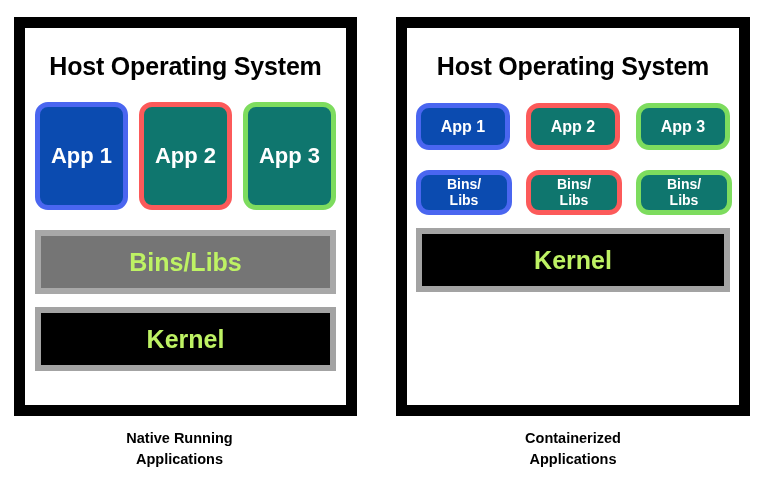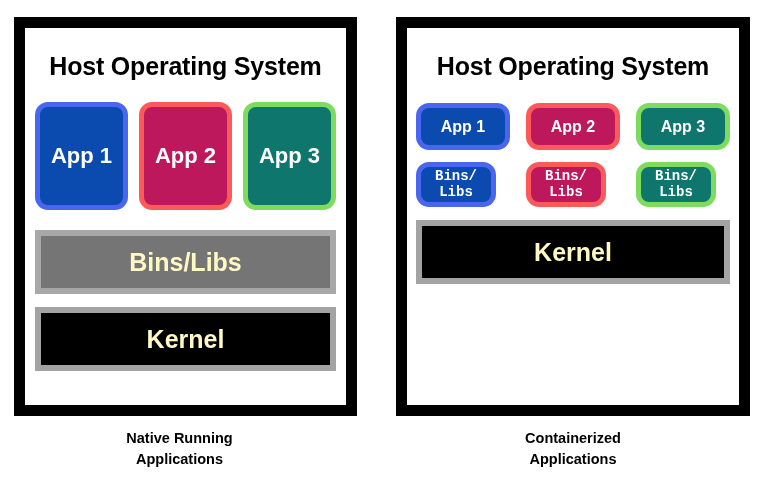--- a/index.html
+++ b/index.html
@@ -90,41 +90,40 @@
 
   
   .right .app-tile {
     width: 94px;
     height: 47px;
     border-style: solid;
     border-width: 5px;
     font-size: 16px;
   }
   .right .binlib-tile {
-    width: 80px;
+    width: 96px;
     height: 45px;
     border-style: solid;
     border-width: 5px;
     font-size: 14px;
-    margin-top: 12px;
-    font-family: Liberation Mono, monospace;
+    margin-top: 20px;
   }
 
   
   .c-blue  { background: #0b4bb0; border-color: #4a66f0; }
-  .c-red   { background: #be185d; border-color: #fc5a5a; }
+  .c-red   { background: #0f766e; border-color: #fc5a5a; }
   .c-green { background: #0f766e; border-color: #7ddc5e; }
 
   
   .bar {
     box-sizing: border-box;
     display: flex;
     align-items: center;
     justify-content: center;
-    color: #fef9c3;
+    color: #bef264;
     font-weight: bold;
     text-align: center;
   }
   .bar-gray {
     background: #757575;
     border: 6px solid #a8a8a8;
   }
   .bar-kernel {
     background: #000000;
     border: 6px solid #a3a3a3;

